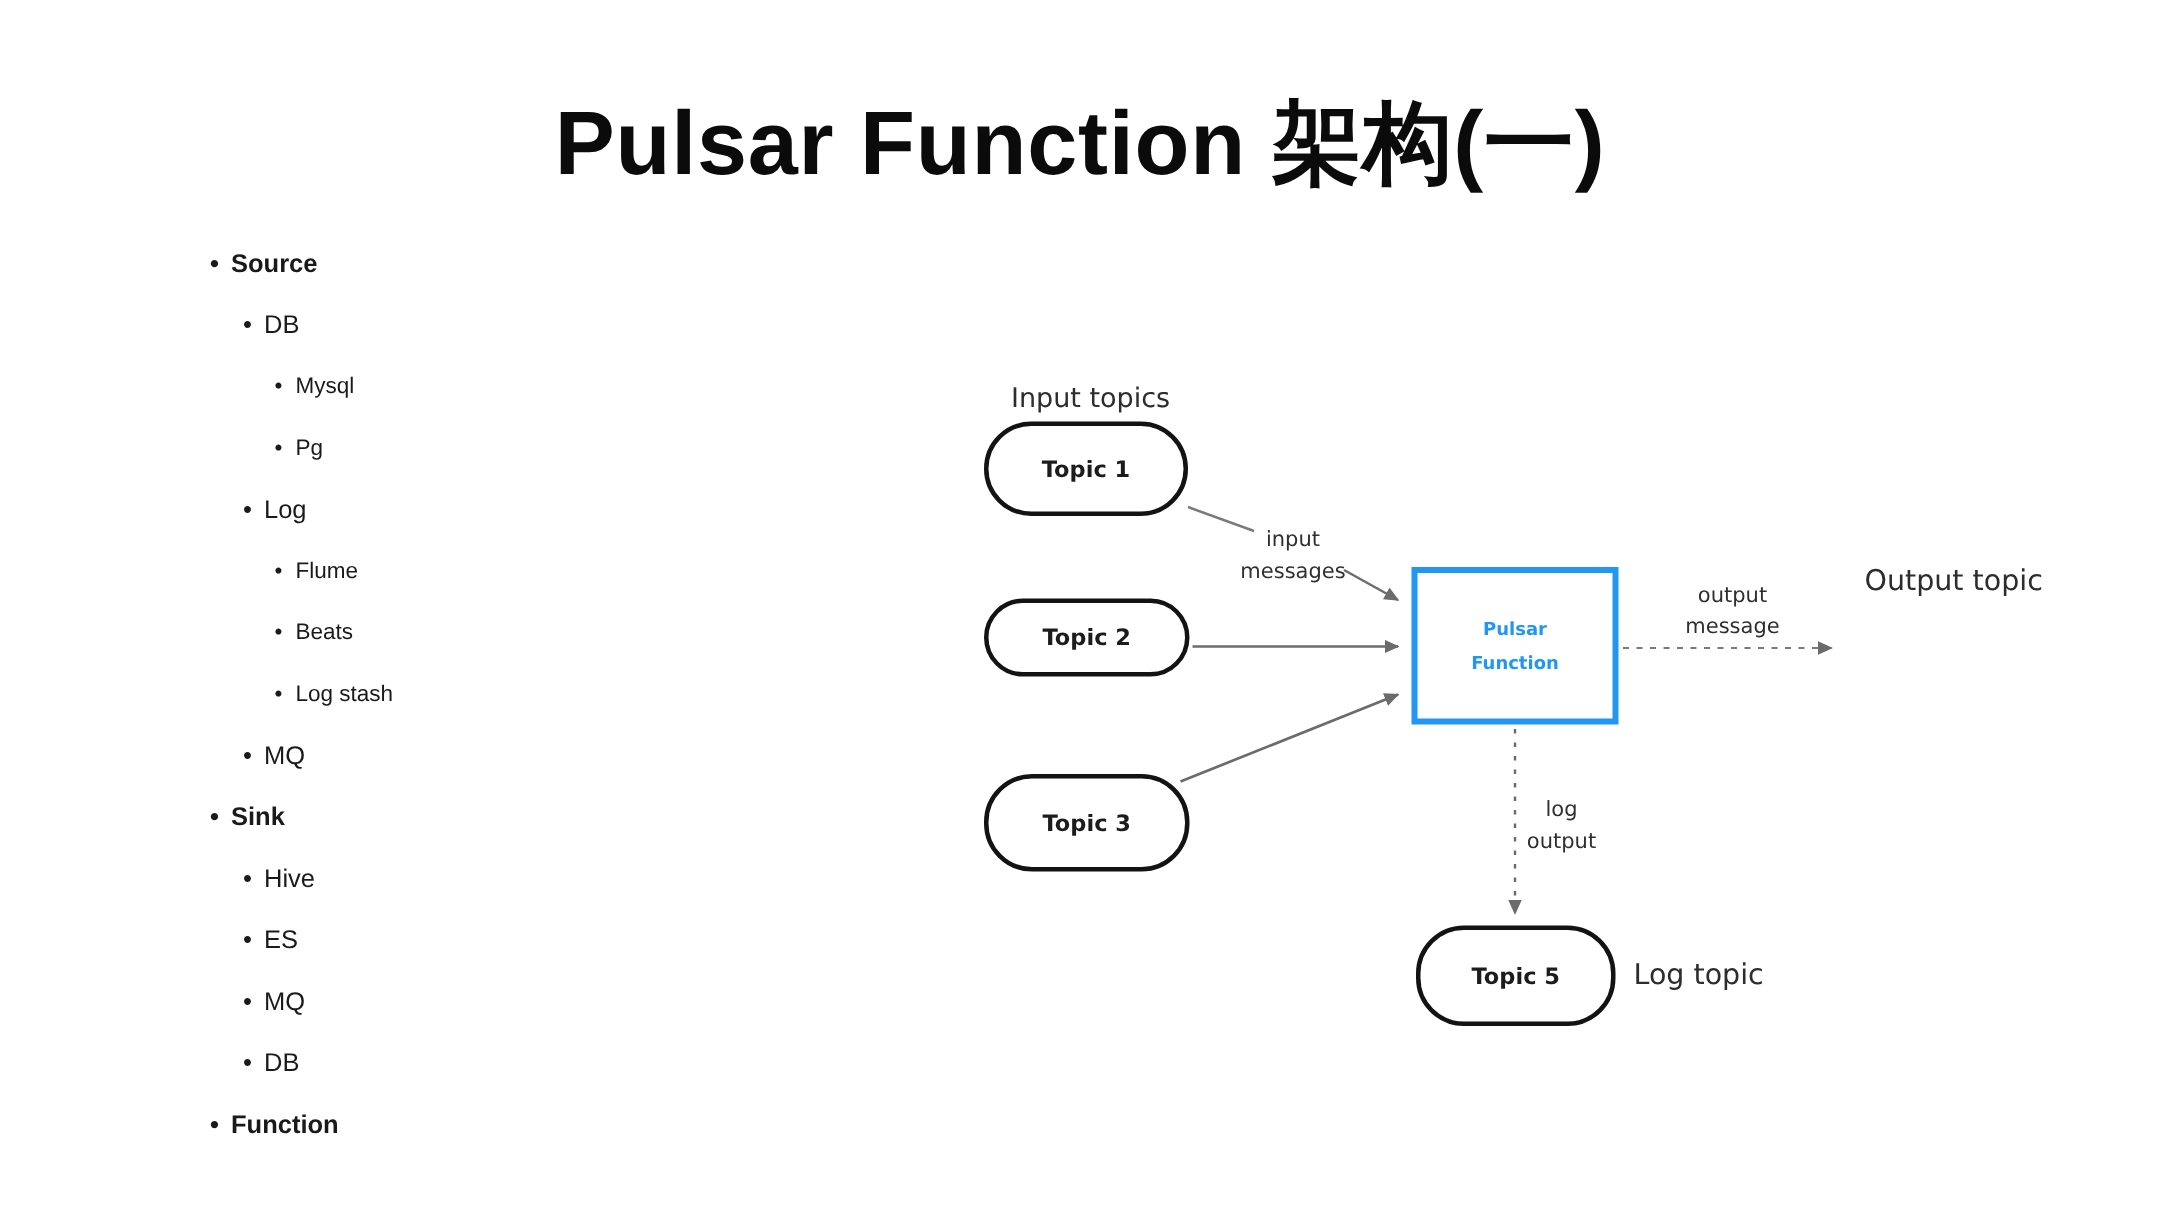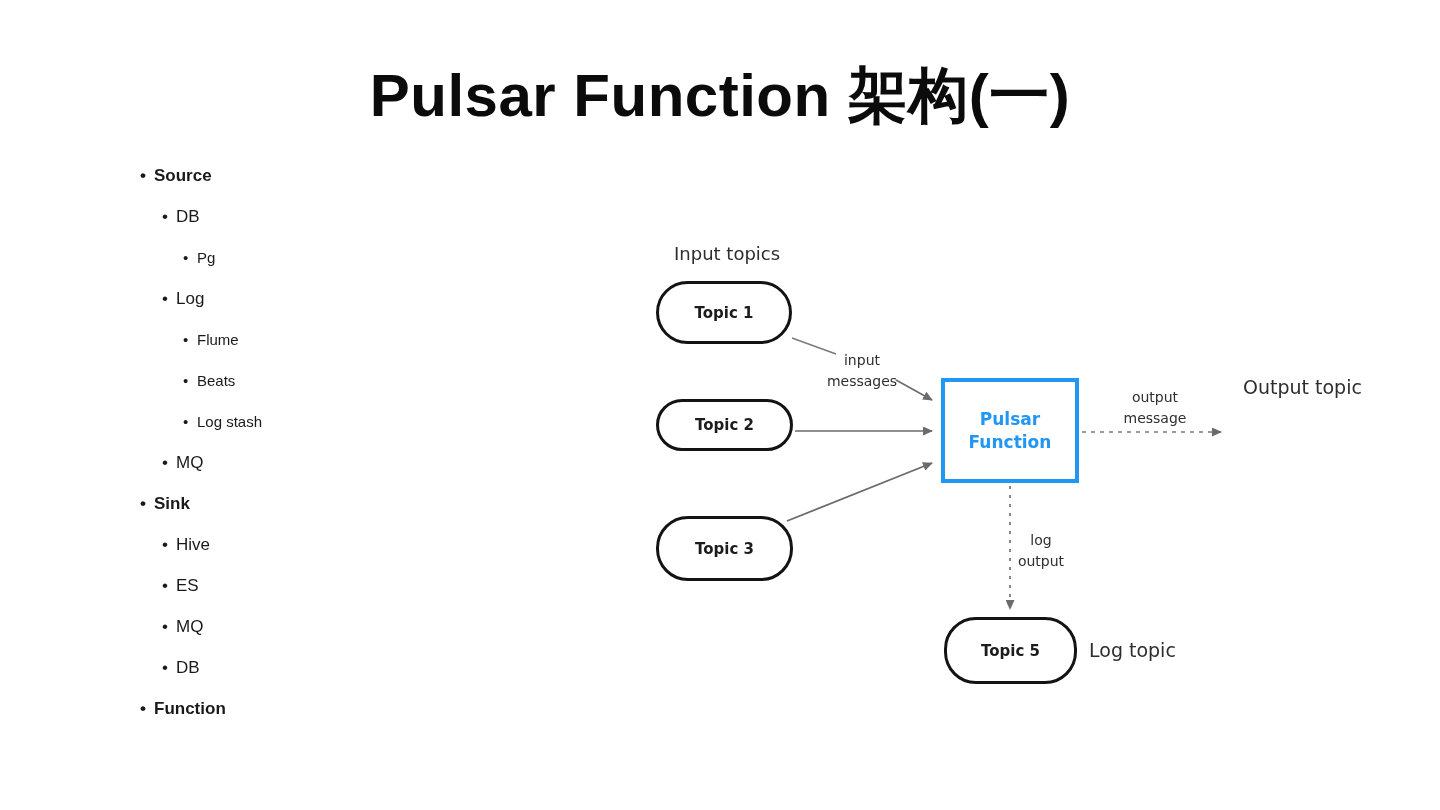--- a/index.html
+++ b/index.html
@@ -71,34 +71,34 @@
   #topic2 { left: 656px; top: 399px; width: 137px; height: 52px; }
   #topic3 { left: 656px; top: 516px; width: 137px; height: 65px; }
   #topic4 { left: 1231px; top: 397px; width: 135px; height: 66px; }
   #topic5 { left: 944px; top: 617px; width: 133px; height: 67px; }
 
   #function-box {
     left: 941px; top: 378px; width: 138px; height: 105px;
     border: 4px solid #2196F3;
     color: #2196F3;
     font-weight: 700;
-    font-size: 17px;
+    font-size: 12px;
     line-height: 23px;
     text-align: center;
     white-space: pre-line;
   }
 
   .zone-label {
     position: absolute;
     font-size: 18px;
     color: #2d2d2d;
     z-index: 2;
     white-space: nowrap;
   }
-  #lbl-input-topics  { left: 674px;  top: 243px; }
+  #lbl-input-topics  { left: 674px;  top: 255px; }
   #lbl-output-topic  { left: 1243px; top: 376px; font-size: 19px; }
   #lbl-log-topic     { left: 1089px; top: 639px; font-size: 19px; }
 
   .edge-lbl {
     position: absolute;
     font-size: 14px;
     line-height: 21px;
     color: #2f2f2f;
     text-align: center;
     white-space: pre-line;
@@ -111,20 +111,21 @@
 </head>
 <body>
 
 <main>
 
   <h1 class="slide-title">Pulsar Function 架构(一)</h1>
 
   <div class="outline">
     <div class="li lv1"><span class="blt"></span><span>Source</span></div>
     <div class="li lv2"><span class="blt"></span><span>DB</span></div>
+    <div class="li lv3"><span class="blt"></span><span>Mysql</span></div>
     <div class="li lv3"><span class="blt"></span><span>Pg</span></div>
     <div class="li lv2"><span class="blt"></span><span>Log</span></div>
     <div class="li lv3"><span class="blt"></span><span>Flume</span></div>
     <div class="li lv3"><span class="blt"></span><span>Beats</span></div>
     <div class="li lv3"><span class="blt"></span><span>Log stash</span></div>
     <div class="li lv2"><span class="blt"></span><span>MQ</span></div>
     <div class="li lv1"><span class="blt"></span><span>Sink</span></div>
     <div class="li lv2"><span class="blt"></span><span>Hive</span></div>
     <div class="li lv2"><span class="blt"></span><span>ES</span></div>
     <div class="li lv2"><span class="blt"></span><span>MQ</span></div>

